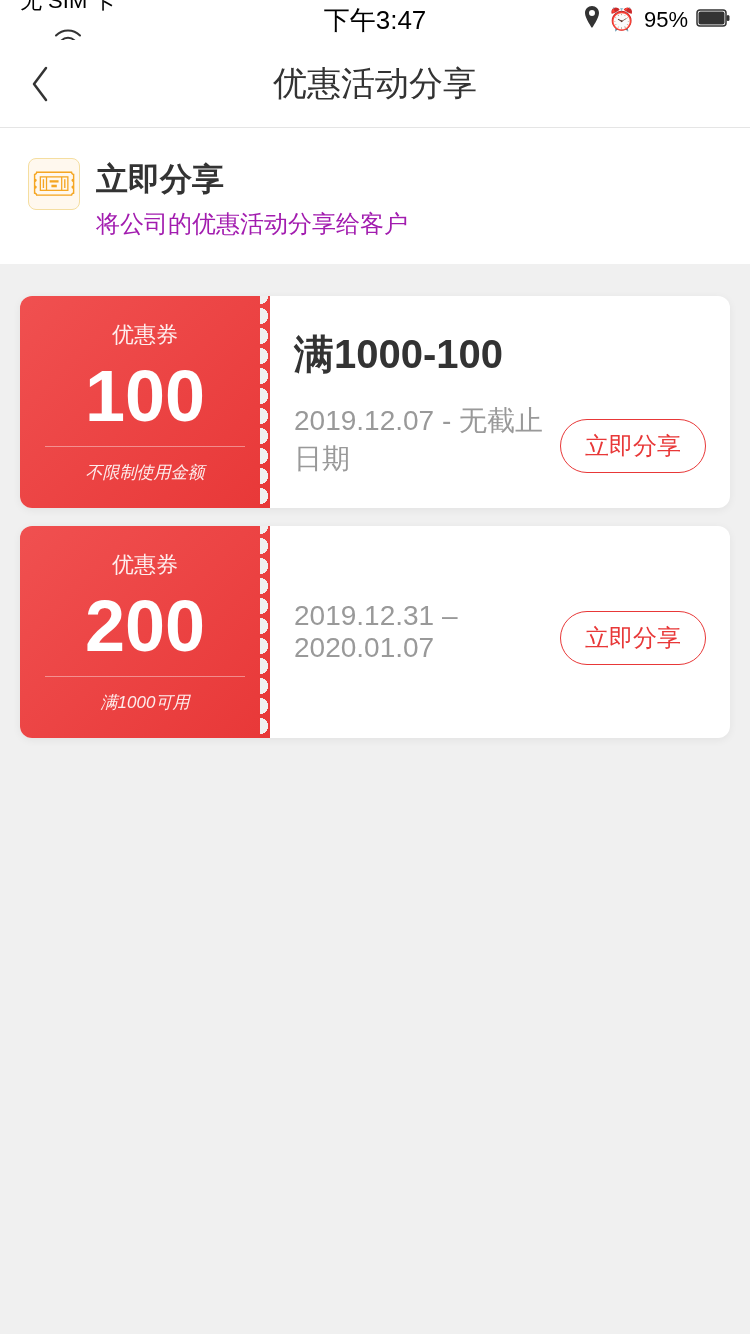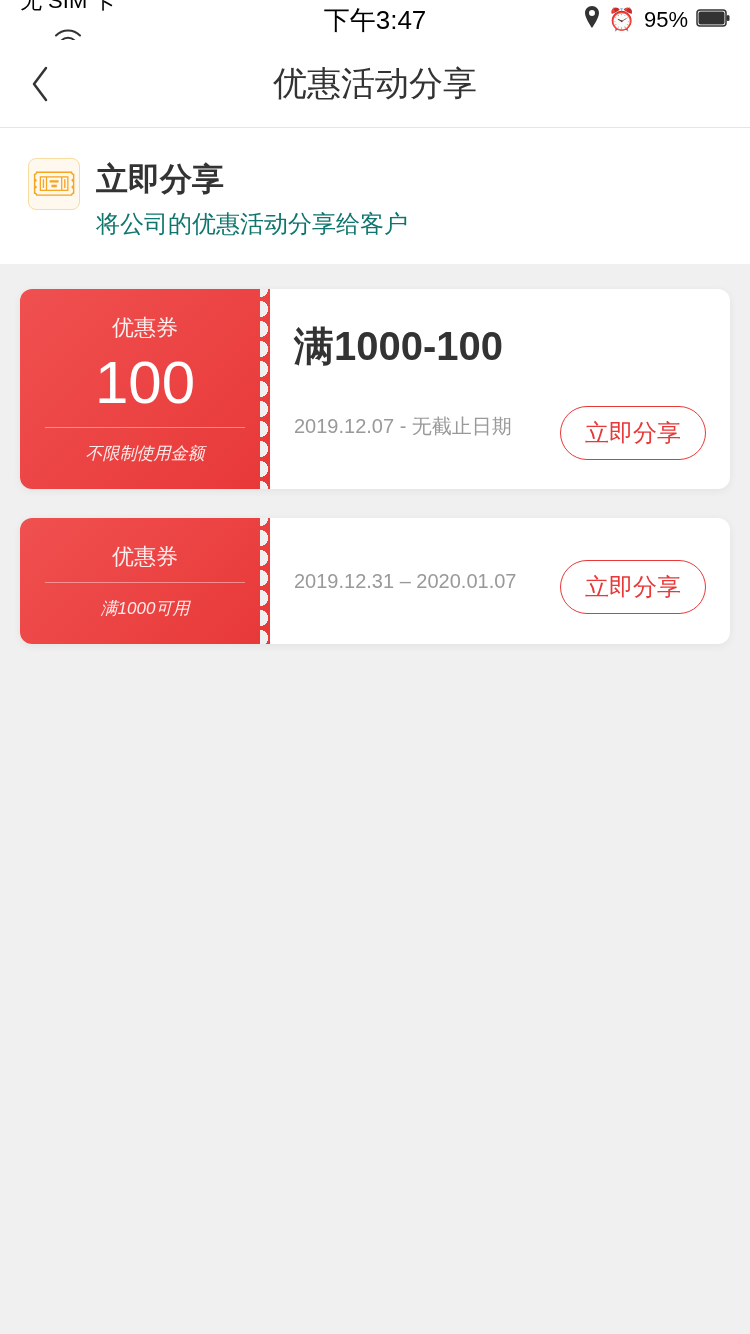--- a/index.html
+++ b/index.html
@@ -98,32 +98,32 @@
       flex-direction: column;
       gap: 6px;
     }
     .section-title {
       font-size: 32px;
       font-weight: 600;
       color: #333;
     }
     .section-subtitle {
       font-size: 24px;
-      color: #0f766e;
+      color: #a21caf;
       text-align: right;
     }
 
     
     .coupon-list {
       width: 750px;
       background: #f0f0f0;
-      padding: 25px 0;
-      display: flex;
-      flex-direction: column;
-      gap: 29px;
+      padding: 32px 0;
+      display: flex;
+      flex-direction: column;
+      gap: 18px;
     }
 
     
     .coupon-card {
       width: 710px;
       margin: 0 auto;
       background: #fff;
       border-radius: 12px;
       overflow: hidden;
       display: flex;
@@ -155,22 +155,22 @@
       background-size: 20px 20px;
       background-position: 0 10px;
     }
 
     .coupon-label {
       font-size: 22px;
       color: rgba(255,255,255,0.9);
       margin-bottom: 10px;
     }
     .coupon-amount {
-      font-size: 60px;
-      font-weight: 400;
+      font-size: 72px;
+      font-weight: 700;
       color: #fff;
       line-height: 1;
       margin-bottom: 14px;
     }
     .coupon-divider {
       width: 200px;
       height: 1px;
       background: rgba(255,255,255,0.4);
       margin-bottom: 14px;
     }
@@ -195,21 +195,21 @@
       font-weight: 700;
       color: #333;
     }
     .coupon-footer {
       display: flex;
       align-items: center;
       justify-content: space-between;
       gap: 10px;
     }
     .coupon-date {
-      font-size: 20px;
+      font-size: 28px;
       color: #999;
       flex: 1;
     }
     .share-btn {
       border: 1.5px solid #e83838;
       border-radius: 32px;
       padding: 10px 24px;
       font-size: 24px;
       color: #e83838;
       background: #fff;
@@ -291,20 +291,21 @@
         <div class="coupon-name">满1000-100</div>
         <div class="coupon-footer">
           <span class="coupon-date">2019.12.07 - 无截止日期</span>
           <button class="share-btn">立即分享</button>
         </div>
       </div>
     </div>
     <div class="coupon-card">
       <div class="coupon-left">
         <div class="coupon-label">优惠券</div>
+        <div class="coupon-amount">200</div>
         <div class="coupon-divider"></div>
         <div class="coupon-condition">满1000可用</div>
       </div>
       <div class="coupon-right">
         <div class="coupon-footer">
           <span class="coupon-date">2019.12.31 – 2020.01.07</span>
           <button class="share-btn">立即分享</button>
         </div>
       </div>
     </div>

